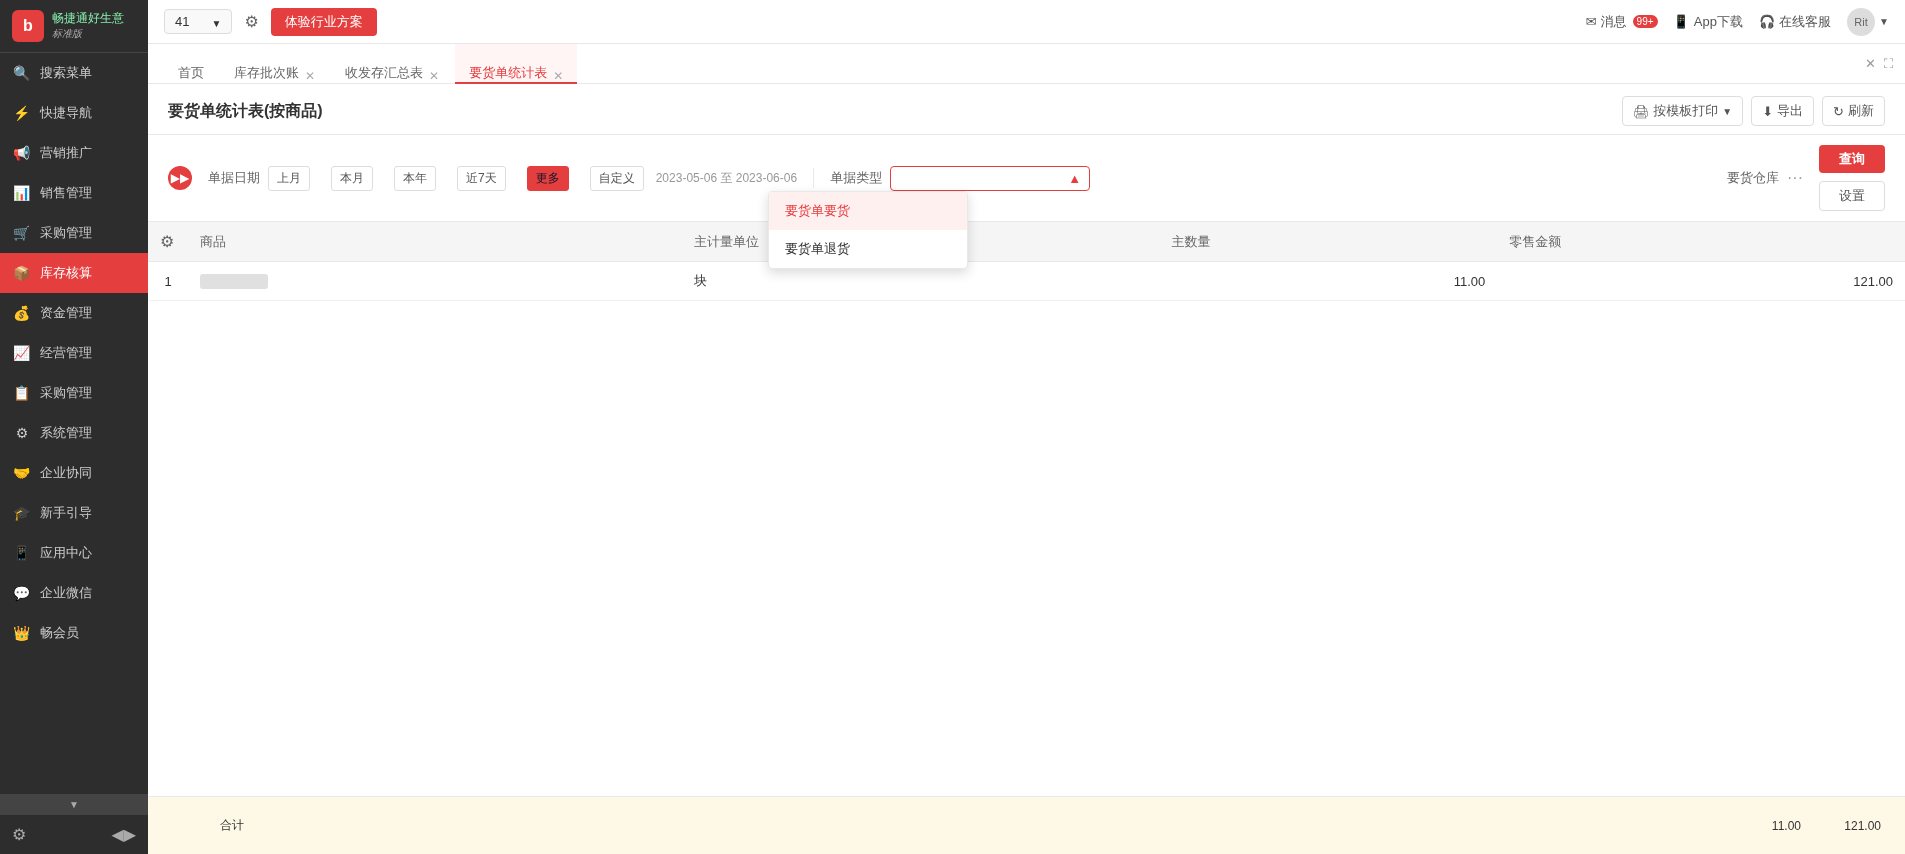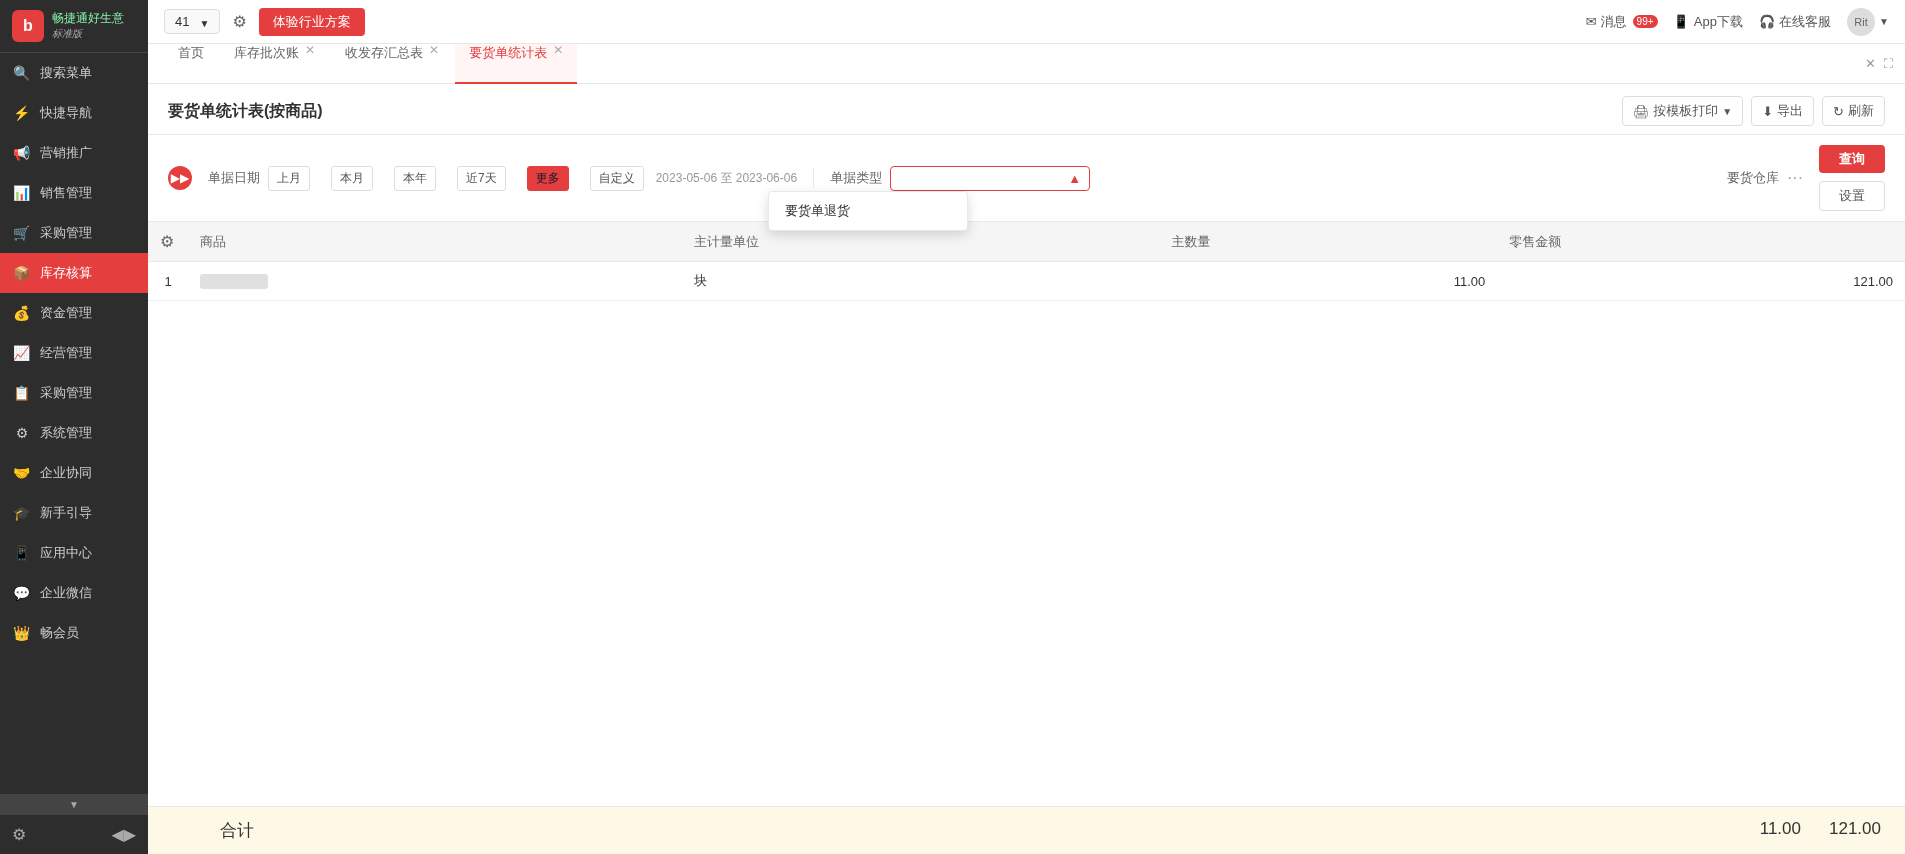--- a/index.html
+++ b/index.html
@@ -75,21 +75,21 @@
       background: #fff;
       height: 44px;
       display: flex; align-items: center;
       padding: 0 16px;
       border-bottom: 1px solid #e8e8e8;
       justify-content: space-between;
       flex-shrink: 0;
     }
     .header-left { display: flex; align-items: center; gap: 12px; }
     .store-selector {
-      display: flex; align-items: flex-end; gap: 10px;
+      display: flex; align-items: flex-end; gap: 22px;
       padding: 4px 10px; border: 1px solid #ddd; border-radius: 4px;
       background: #f9f9f9; cursor: pointer; color: #333;
     }
     .trial-btn {
       background: #e53e3e; color: #fff;
       padding: 5px 14px; border-radius: 4px; border: none;
       cursor: pointer; font-size: 13px;
     }
     .header-right { display: flex; align-items: center; gap: 16px; }
     .header-action { display: flex; align-items: center; gap: 4px; cursor: pointer; color: #555; font-size: 13px; }
@@ -104,21 +104,21 @@
     .tab-bar {
       background: #fff;
       height: 40px;
       display: flex; align-items: center;
       padding: 0 0 0 16px;
       border-bottom: 1px solid #e8e8e8;
       flex-shrink: 0;
       gap: 2px;
     }
     .tab-item {
-      height: 40px; display: flex; align-items: flex-start;
+      height: 40px; display: flex; align-items: flex-end;
       padding: 0 14px; cursor: pointer; font-size: 13px;
       color: #666; border-bottom: 2px solid transparent;
       white-space: nowrap; position: relative;
     }
     .tab-item.active { color: #e53e3e; border-bottom: 2px solid #e53e3e; background: #fff5f5; }
     .tab-close {
       margin-left: 6px; color: #aaa; font-size: 12px;
       cursor: pointer; line-height: 1;
     }
     .tab-bar-right {
@@ -239,24 +239,24 @@
     .data-table td {
       padding: 10px 12px; border-bottom: 1px solid #f0f0f0;
       font-size: 13px; color: #333;
     }
     .th-settings { width: 40px; text-align: center; }
     .td-num { text-align: right; }
     .blurred { background: #e0e0e0; border-radius: 3px; color: transparent; }
 
     
     .table-footer {
-      background: #fef9e7; padding: 12px 12px;
+      background: #fef9e7; padding: 20px 12px;
       border-top: 1px solid #e8e8e8;
-      display: flex; align-items: flex-start;
-      font-size: 17px; color: #333;
+      display: flex; align-items: center;
+      font-size: 12px; color: #333;
       flex-shrink: 0;
     }
     .footer-label { width: 200px; padding-left: 12px; }
     .footer-val { min-width: 80px; text-align: right; padding: 0 12px; }
 
     
     .gear-icon { font-size: 16px; cursor: pointer; color: #666; }
   </style>
 </head>
 <body>
@@ -450,20 +450,21 @@
         <span class="filter-label">要货仓库</span>
         <span class="dots-btn">···</span>
       </div>
 
       <div class="filter-btns">
         <button class="query-btn">查询</button>
         <button class="setting-btn">设置</button>
       </div>
 
       <div class="dropdown-overlay" id="type-dropdown">
+          <div class="dropdown-item selected">要货单要货</div>
           <div class="dropdown-item">要货单退货</div>
         </div>
     </div>
 
     <div class="table-area">
       <table class="data-table">
         <thead>
           <tr>
             <th class="th-settings"><span class="gear-icon">⚙</span></th>
             <th>商品</th>

